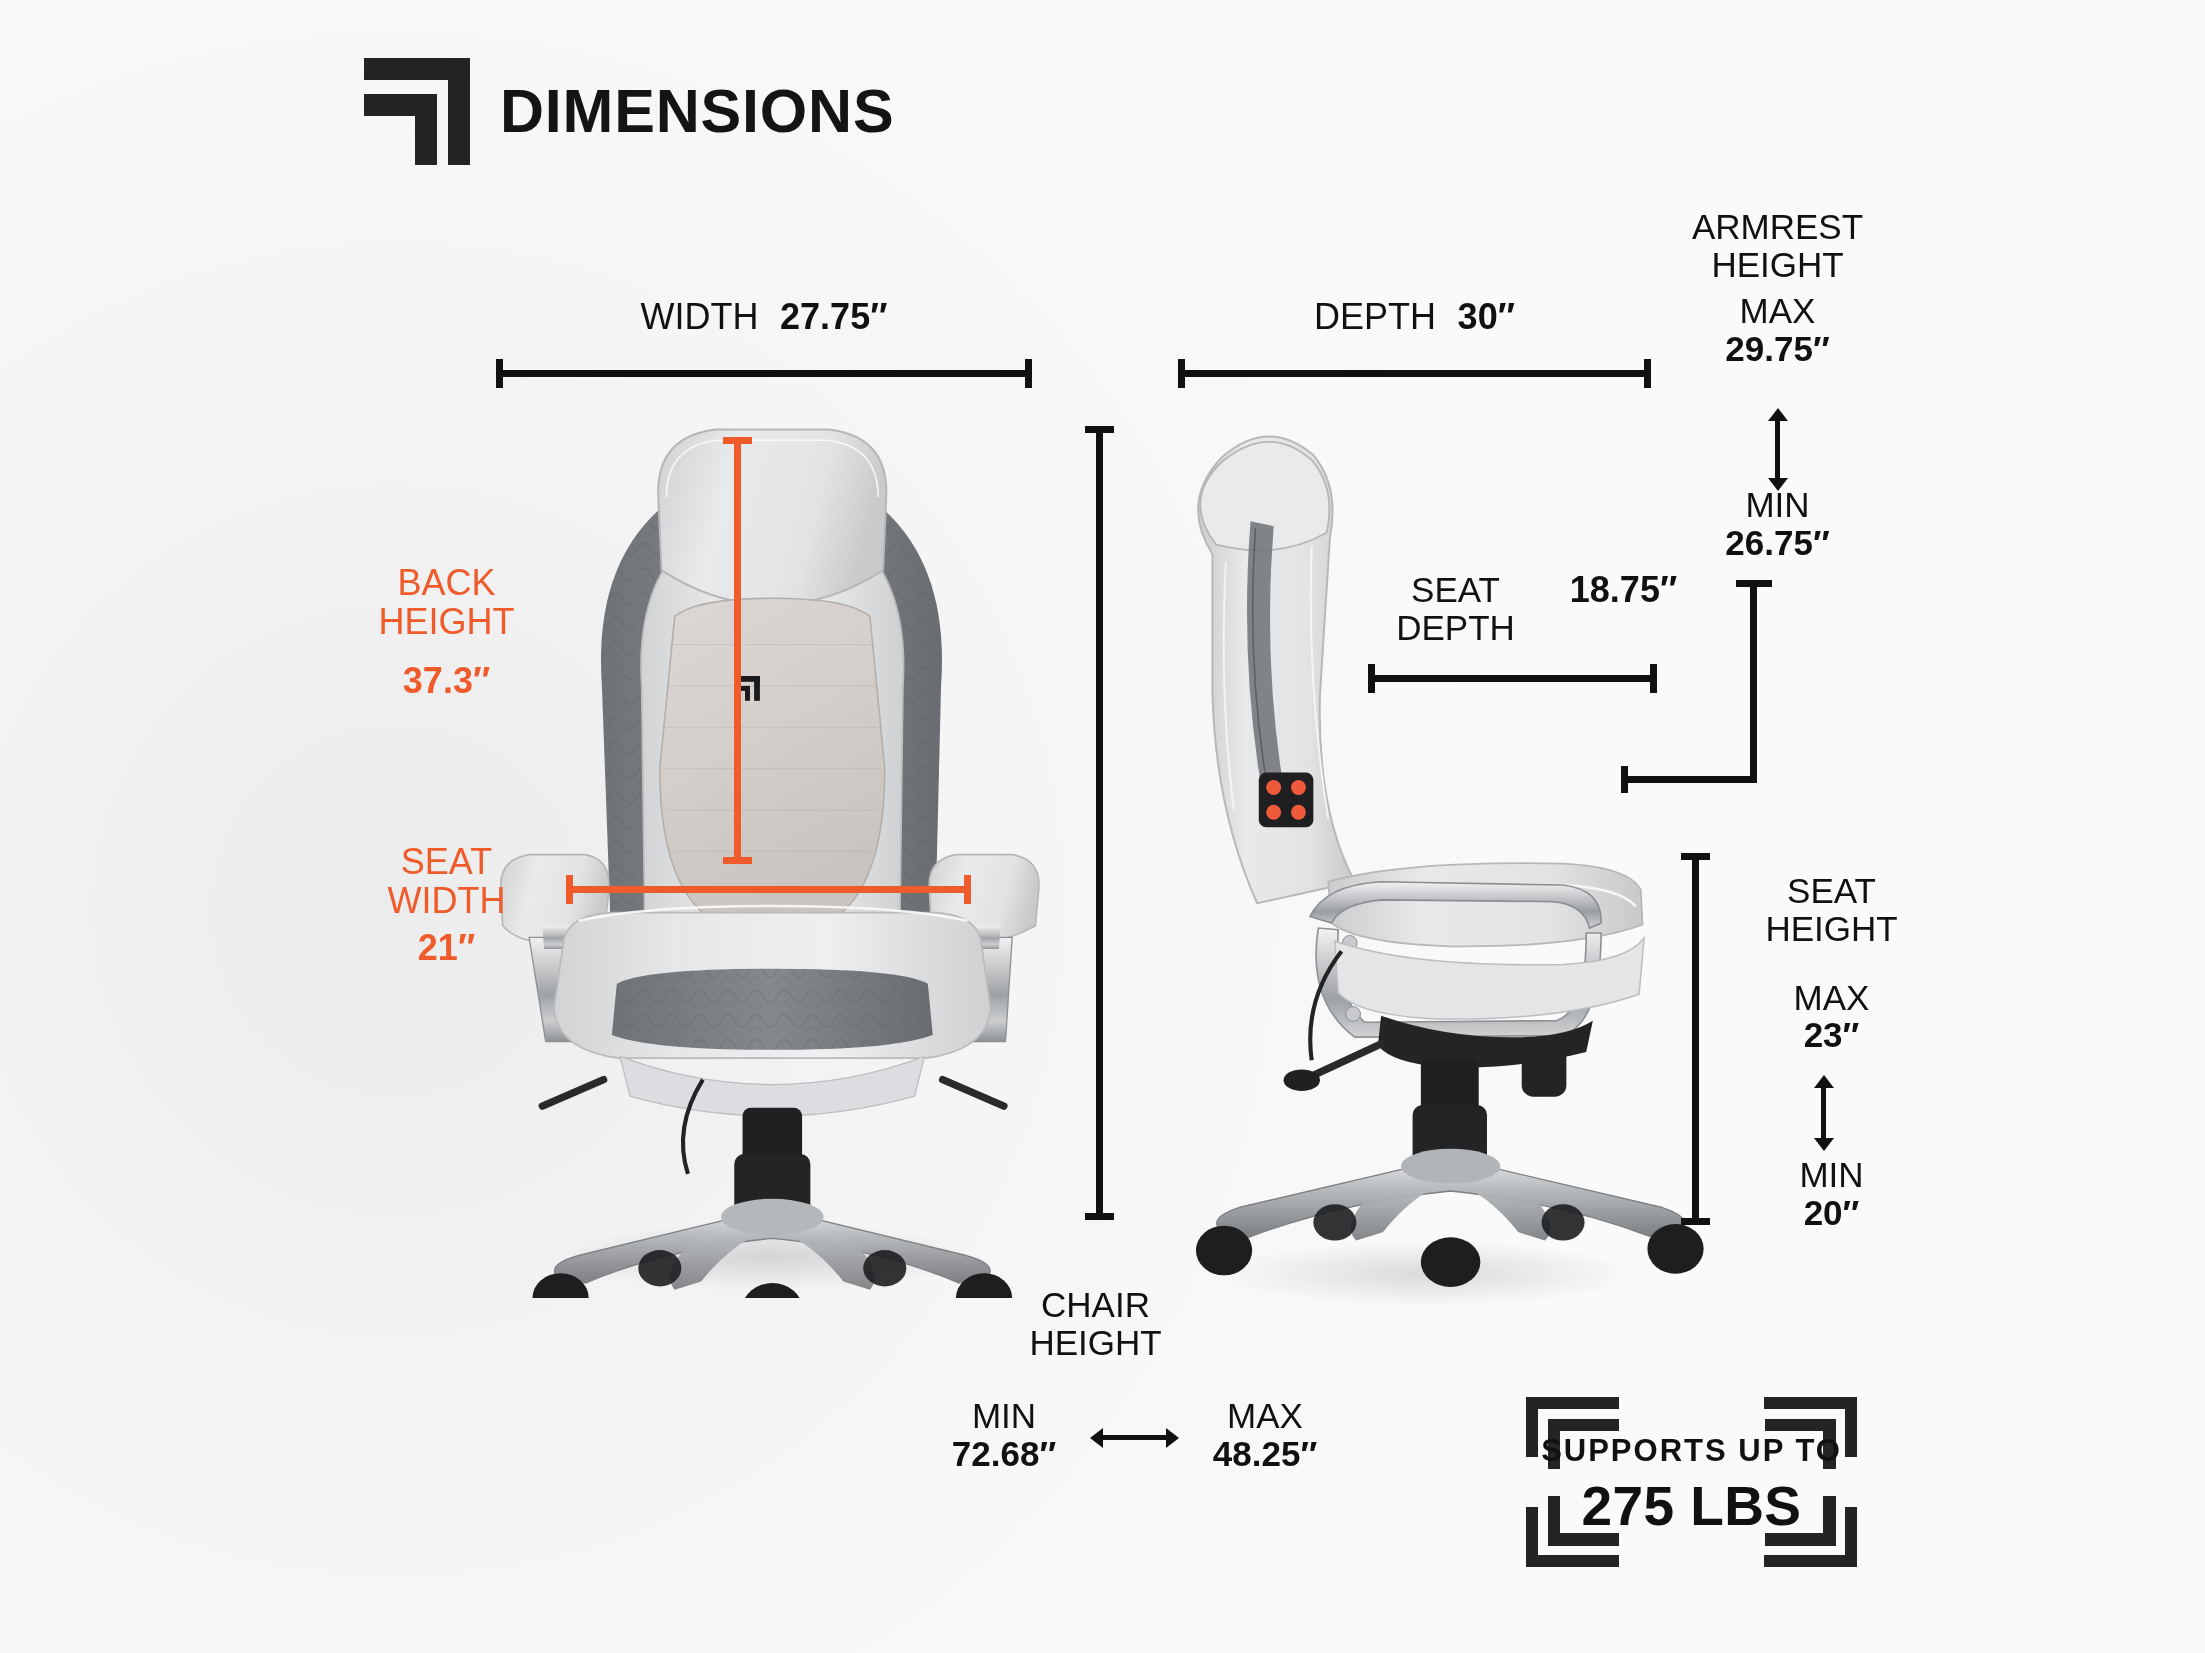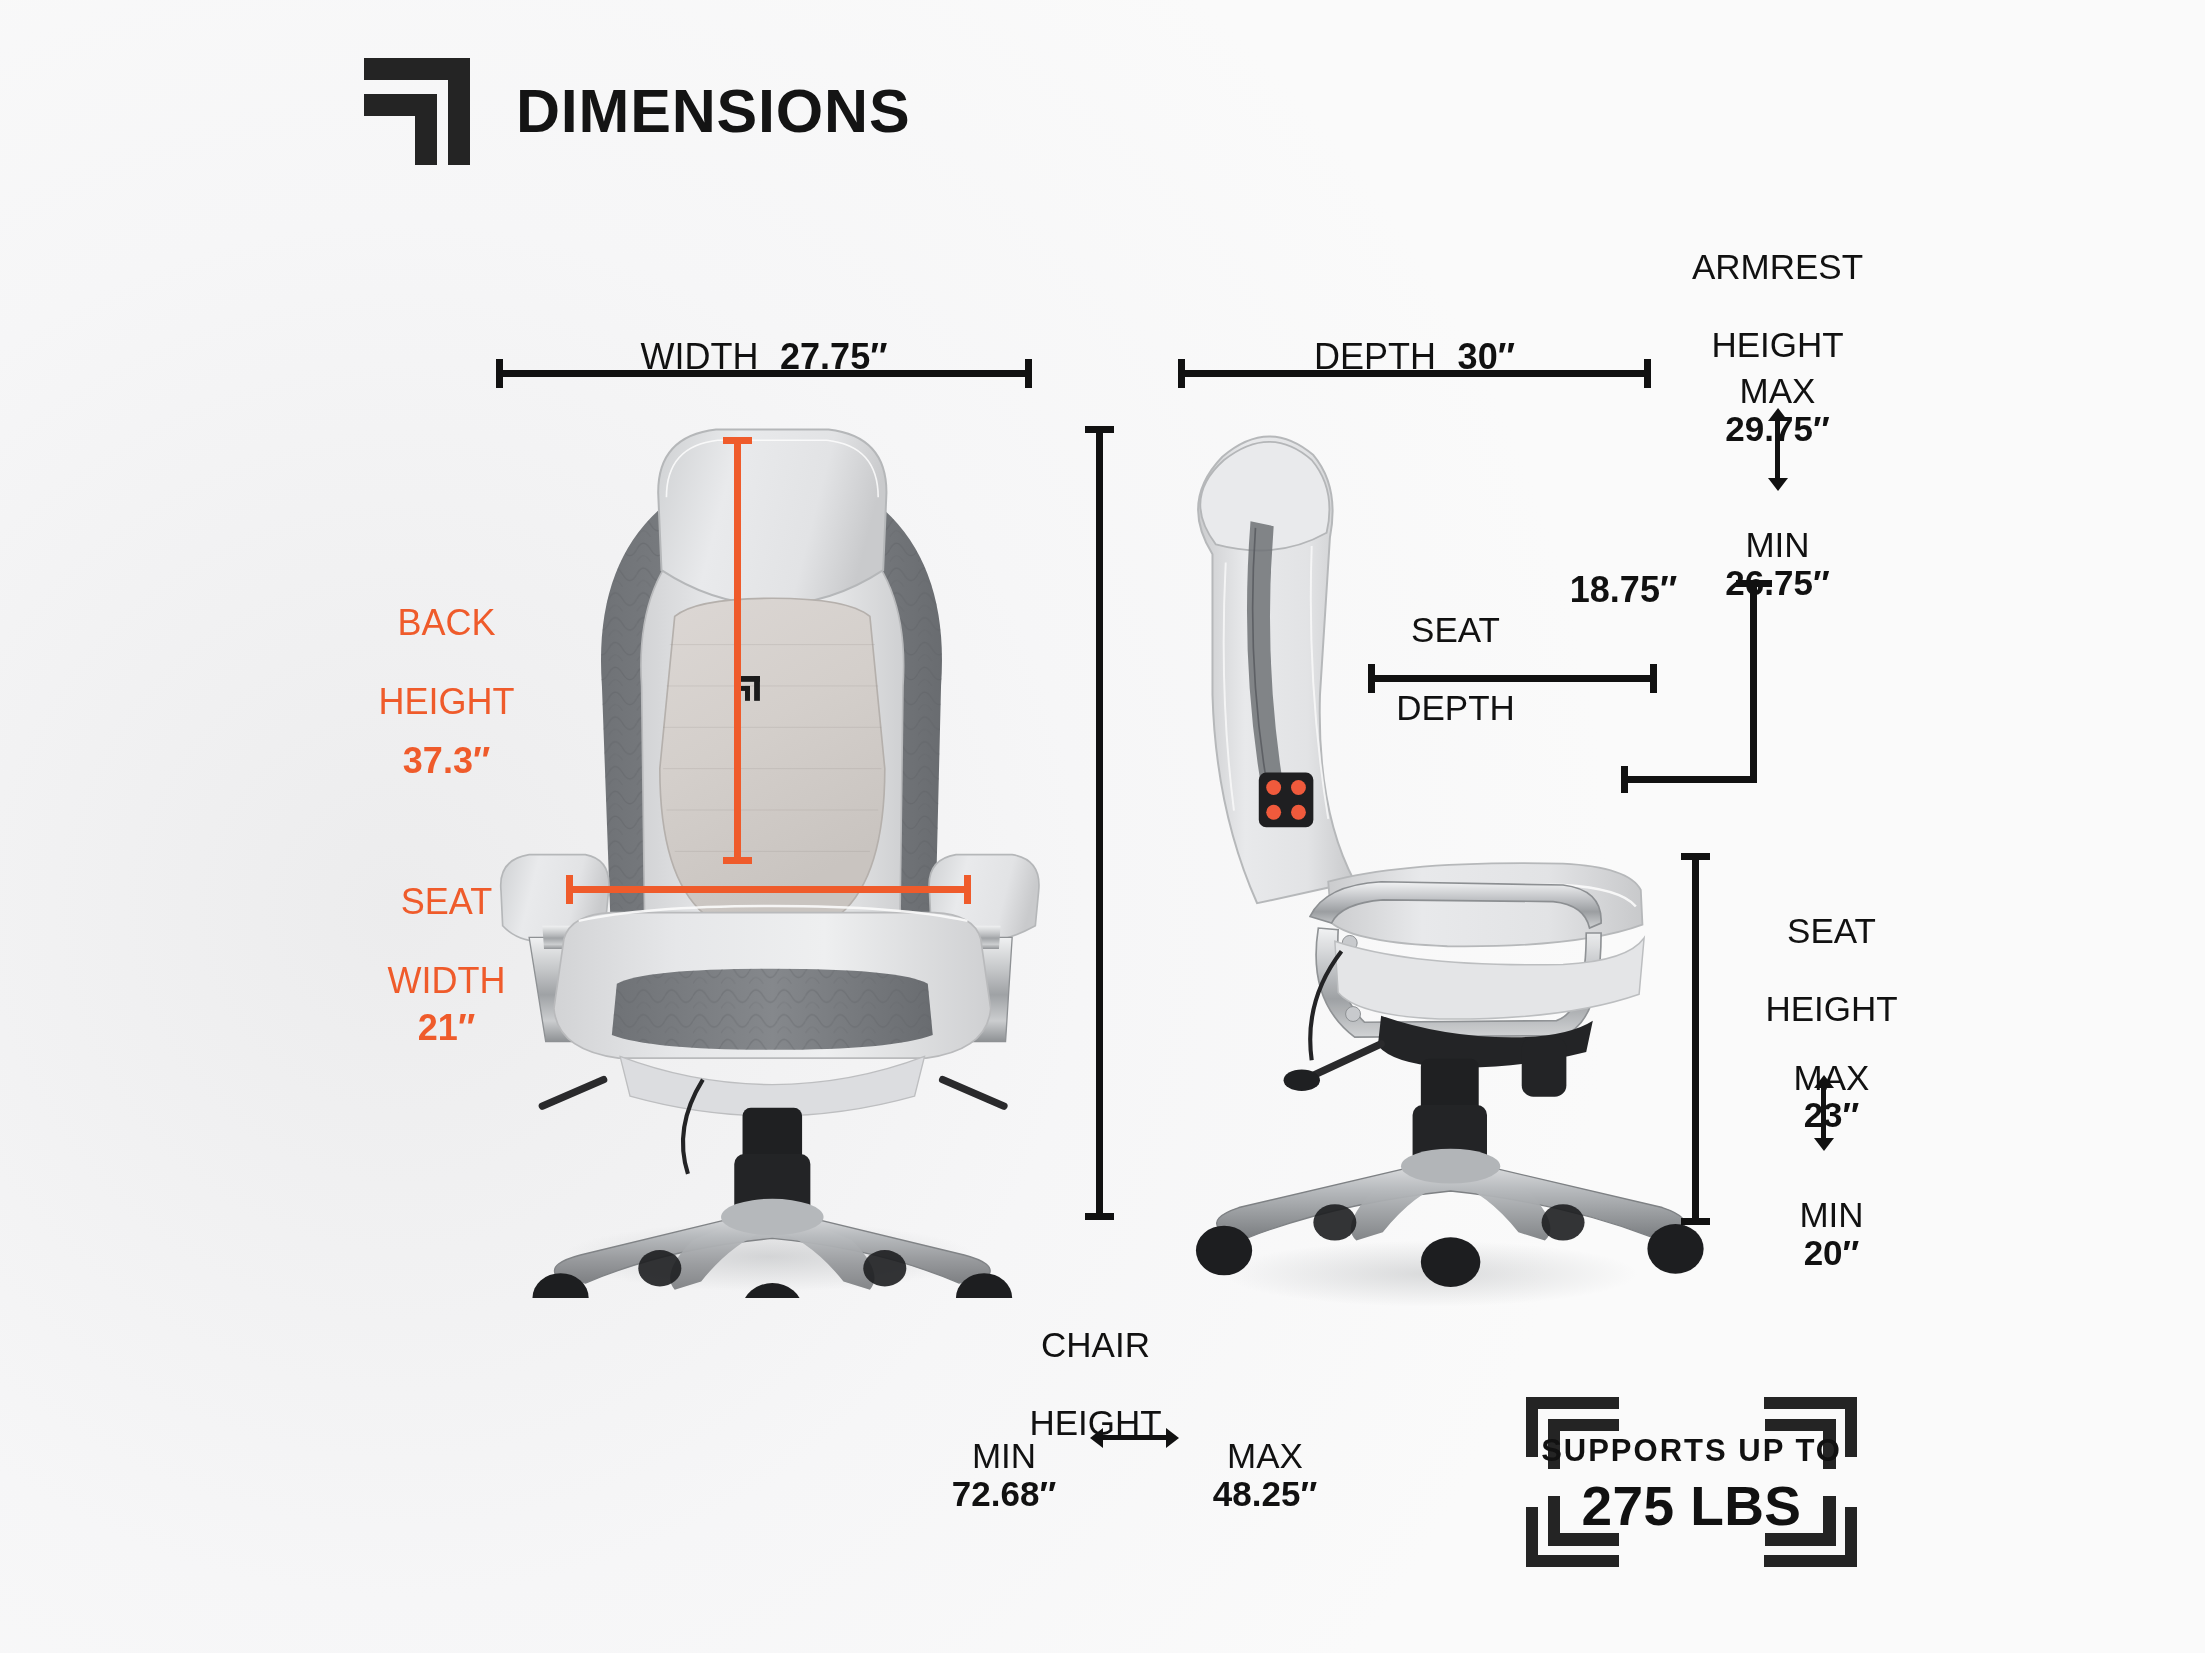--- a/index.html
+++ b/index.html
@@ -13,35 +13,35 @@
   #stage{
     position:relative;
     width:2205px;height:1654px;
     background:
       radial-gradient(circle at 18% 55%, #ececed 0%, #f6f6f7 34%, #fafafa 60%),
       linear-gradient(180deg,#fbfbfb 0%,#f7f7f8 45%,#f4f4f5 100%);
   }
   .abs{position:absolute;}
 
   
-  #header{left:364px;top:58px;display:flex;align-items:center;gap:46px;}
+  #header{left:364px;top:58px;display:flex;align-items:center;gap:30px;}
   .logo-mark{position:relative;width:106px;height:107px;}
   .logo-mark i{position:absolute;background:#242424;display:block;}
   .lm-a{left:0;top:0;width:106px;height:21.5px;}
   .lm-b{left:84px;top:0;width:21.5px;height:107px;}
   .lm-c{left:0;top:36px;width:73px;height:21.5px;}
   .lm-d{left:51px;top:36px;width:21.5px;height:71px;}
   #title{
     font-size:61px;font-weight:bold;color:#141414;
     letter-spacing:0.8px;line-height:1;white-space:nowrap;
   }
 
   
   .meas{position:absolute;text-align:center;line-height:1.08;white-space:nowrap;color:#111;}
-  .meas .lbl{font-weight:normal;margin-top:40px;}
+  .meas .lbl{font-weight:normal;}
   .meas .val{font-weight:bold;}
   .meas.orange{color:#ef5b2b;}
   .inline-row{display:flex;align-items:baseline;justify-content:center;gap:21.5px;white-space:nowrap;}
 
   
   .hline{position:absolute;height:7.4px;background:#111;}
   .hline::before,.hline::after{
     content:"";position:absolute;top:-10.7px;width:7.4px;height:29px;background:#111;
   }
   .hline::before{left:0;}

